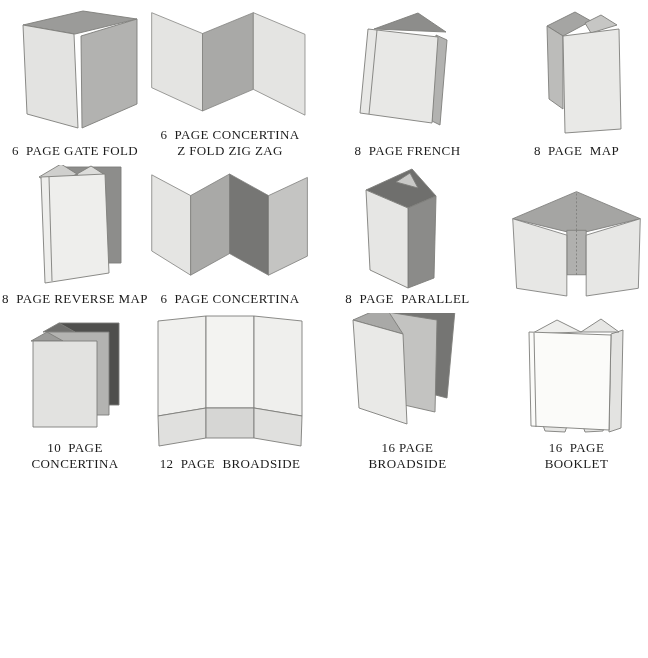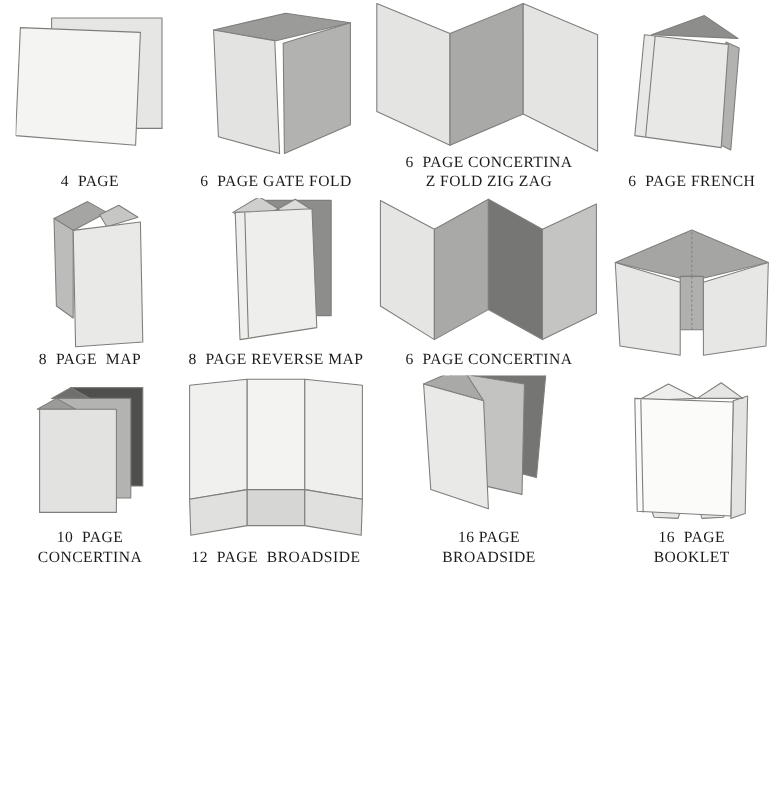--- a/index.html
+++ b/index.html
@@ -34,29 +34,20 @@
   }
   svg{display:block;}
   polygon,line{stroke:#7e7e7b;stroke-width:.9;stroke-linejoin:round;}
 </style>
 </head>
 <body>
 
 <div id="canvas">
   <div class="grid">
 
-    <figure class="cell">
-      <div class="art">
-        <svg width="125" height="118" viewBox="0 0 125 118">
-          <polygon points="30,2 122,2 122,94 30,94" fill="#e6e6e4"></polygon>
-          <polygon points="4,10 104,14 100,108 0,100" fill="#f4f4f2"></polygon>
-        </svg>
-      </div>
-      <figcaption class="caption">4  PAGE</figcaption>
-    </figure>
 
     <figure class="cell">
       <div class="art">
         <svg width="128" height="128" viewBox="0 0 128 128">
           <polygon points="12,17 72,3 126,11 64,26" fill="#9b9b99"></polygon>
           <polygon points="70,28 126,11 126,96 71,120" fill="#b2b2b0"></polygon>
           <polygon points="12,17 63,26 67,120 16,106" fill="#e3e3e1"></polygon>
         </svg>
       </div>
       <figcaption class="caption">6  PAGE GATE FOLD</figcaption>
@@ -76,21 +67,21 @@
 
     <figure class="cell">
       <div class="art">
         <svg width="112" height="122" viewBox="0 0 112 122">
           <polygon points="22,18 66,2 94,21" fill="#8d8d8b"></polygon>
           <polygon points="84,24 95,29 88,114 80,110" fill="#b2b2b0"></polygon>
           <polygon points="16,18 86,26 80,112 8,102" fill="#e8e8e6"></polygon>
           <line x1="25" y1="19" x2="17" y2="103" stroke="#c9c9c7"></line>
         </svg>
       </div>
-      <figcaption class="caption">6  PAGE FRENCH</figcaption>
+      <figcaption class="caption">8  PAGE FRENCH</figcaption>
     </figure>
 
     <figure class="cell">
       <div class="art">
         <svg width="100" height="126" viewBox="0 0 100 126">
           <polygon points="20,17 48,3 64,12 36,27" fill="#a5a5a3"></polygon>
           <polygon points="58,14 74,6 90,16 64,24" fill="#c6c6c4"></polygon>
           <polygon points="20,17 36,27 36,100 22,90" fill="#bcbcba"></polygon>
           <polygon points="36,27 92,20 94,120 38,124" fill="#e9e9e7"></polygon>
         </svg>
@@ -117,20 +108,31 @@
           <polygon points="2,8 47,32 47,124 2,96" fill="#e5e5e3"></polygon>
           <polygon points="47,32 92,7 92,99 47,124" fill="#a9a9a7"></polygon>
           <polygon points="92,7 137,32 137,124 92,99" fill="#767674"></polygon>
           <polygon points="137,32 182,11 182,102 137,124" fill="#c4c4c2"></polygon>
         </svg>
       </div>
       <figcaption class="caption">6  PAGE CONCERTINA</figcaption>
     </figure>
 
 
+    <figure class="cell">
+      <div class="art">
+        <svg width="112" height="124" viewBox="0 0 112 124">
+          <polygon points="14,24 60,3 84,30 56,42" fill="#6f6f6d"></polygon>
+          <polygon points="44,16 58,7 66,22" fill="#c9c9c7"></polygon>
+          <polygon points="56,42 84,30 82,112 56,122" fill="#8b8b89"></polygon>
+          <polygon points="14,24 56,42 56,122 18,104" fill="#e6e6e4"></polygon>
+        </svg>
+      </div>
+      <figcaption class="caption">8  PAGE  PARALLEL</figcaption>
+    </figure>
 
 
     <figure class="cell">
       <div class="art">
         <svg width="148" height="118" viewBox="0 0 148 118">
           <polygon points="8,38 74,10 140,38 74,54" fill="#a5a5a3"></polygon>
           <line x1="74" y1="12" x2="74" y2="52" stroke="#8b8b89" stroke-dasharray="2 2"></line>
           <polygon points="64,50 84,50 84,96 64,96" fill="#b0b0ae"></polygon>
           <line x1="74" y1="50" x2="74" y2="96" stroke="#8b8b89" stroke-dasharray="2 2"></line>
           <polygon points="8,38 64,55 64,118 12,110" fill="#e7e7e5"></polygon>

